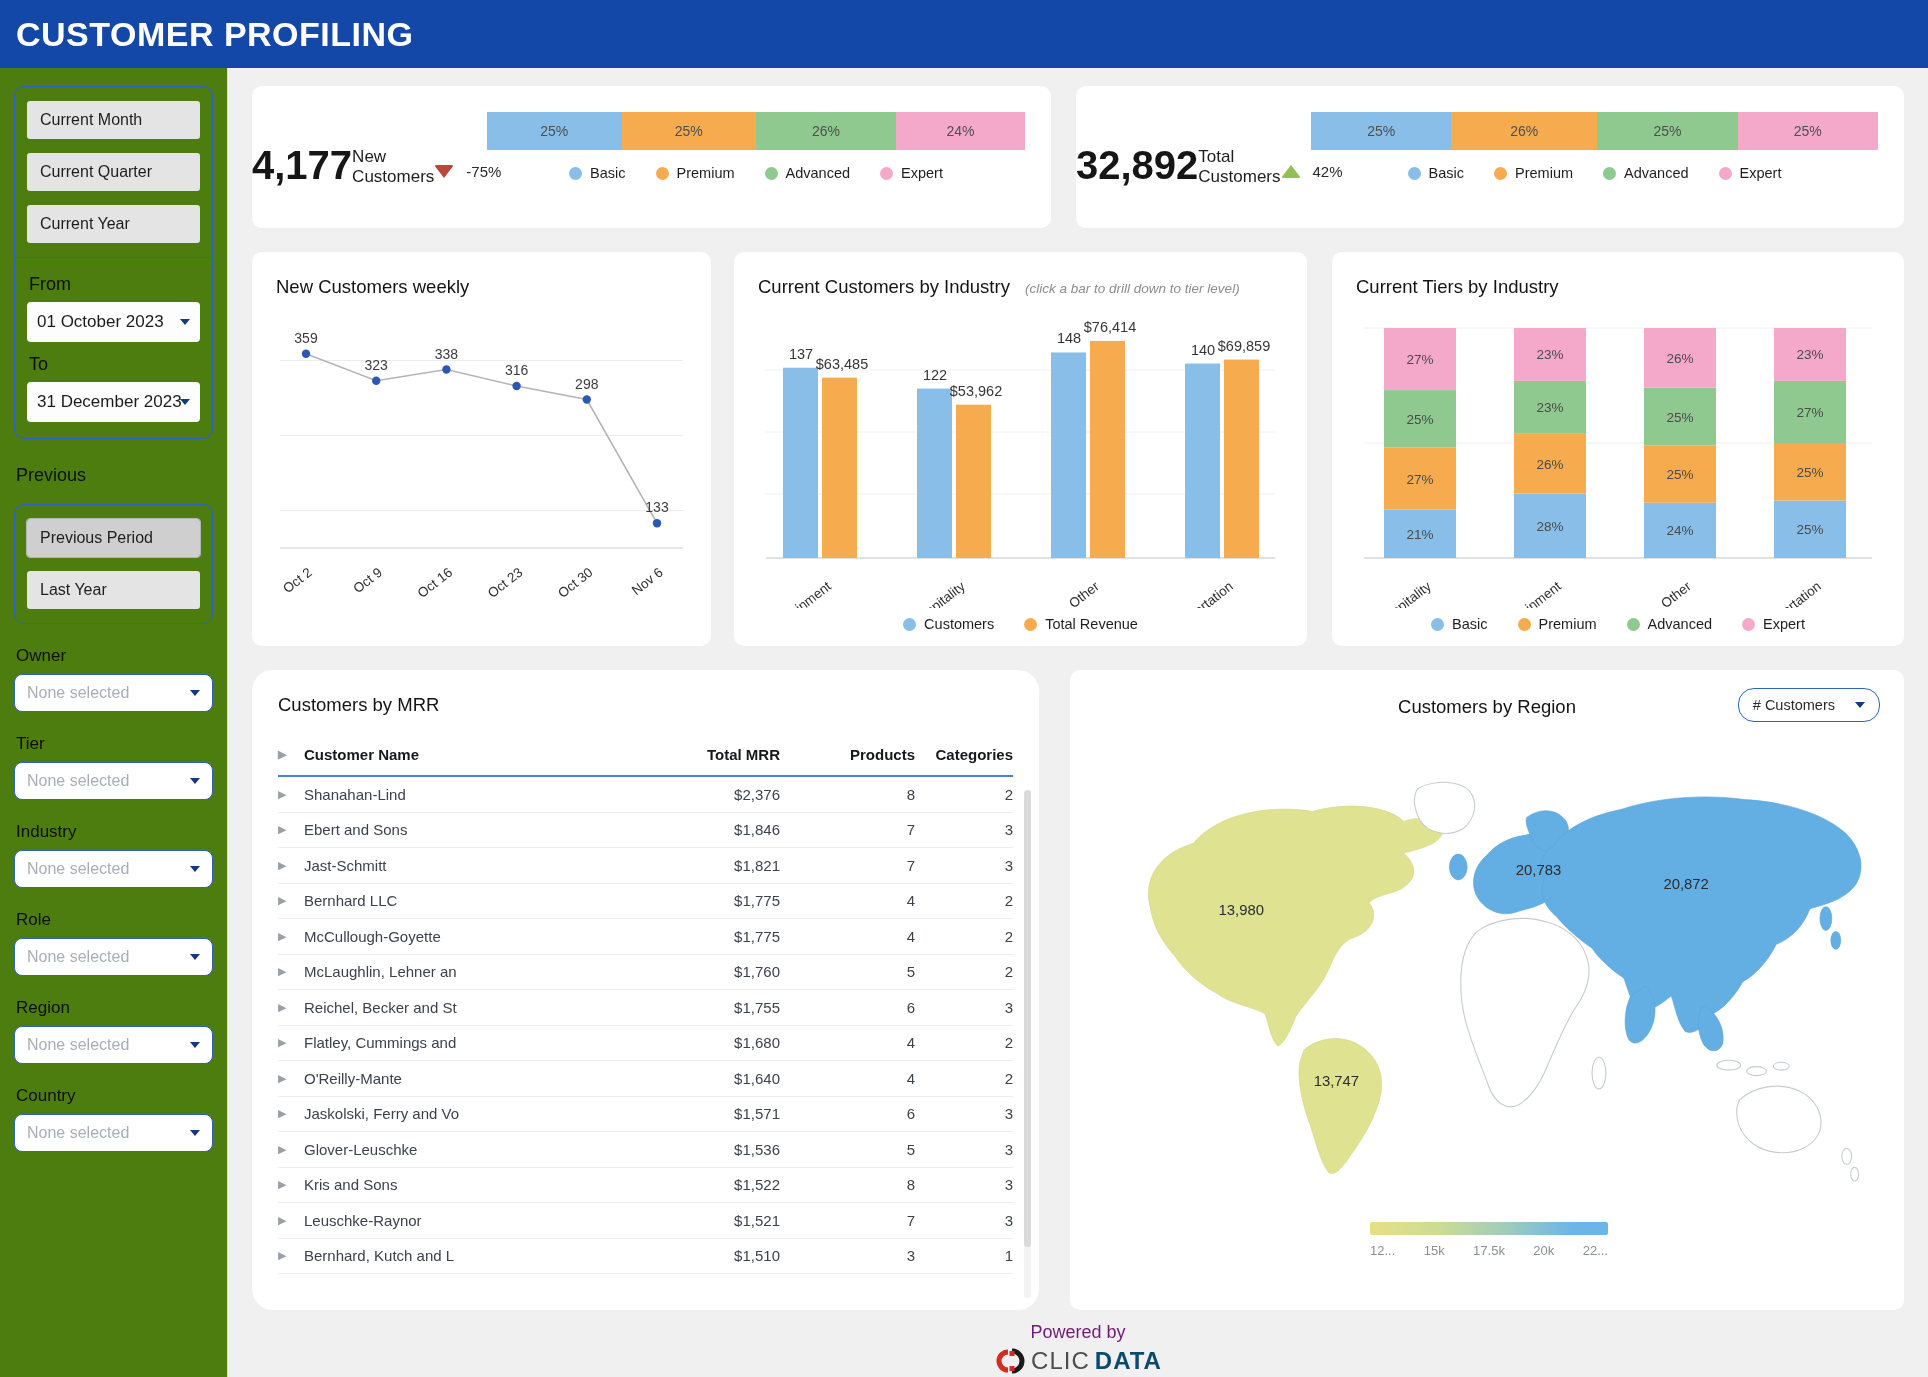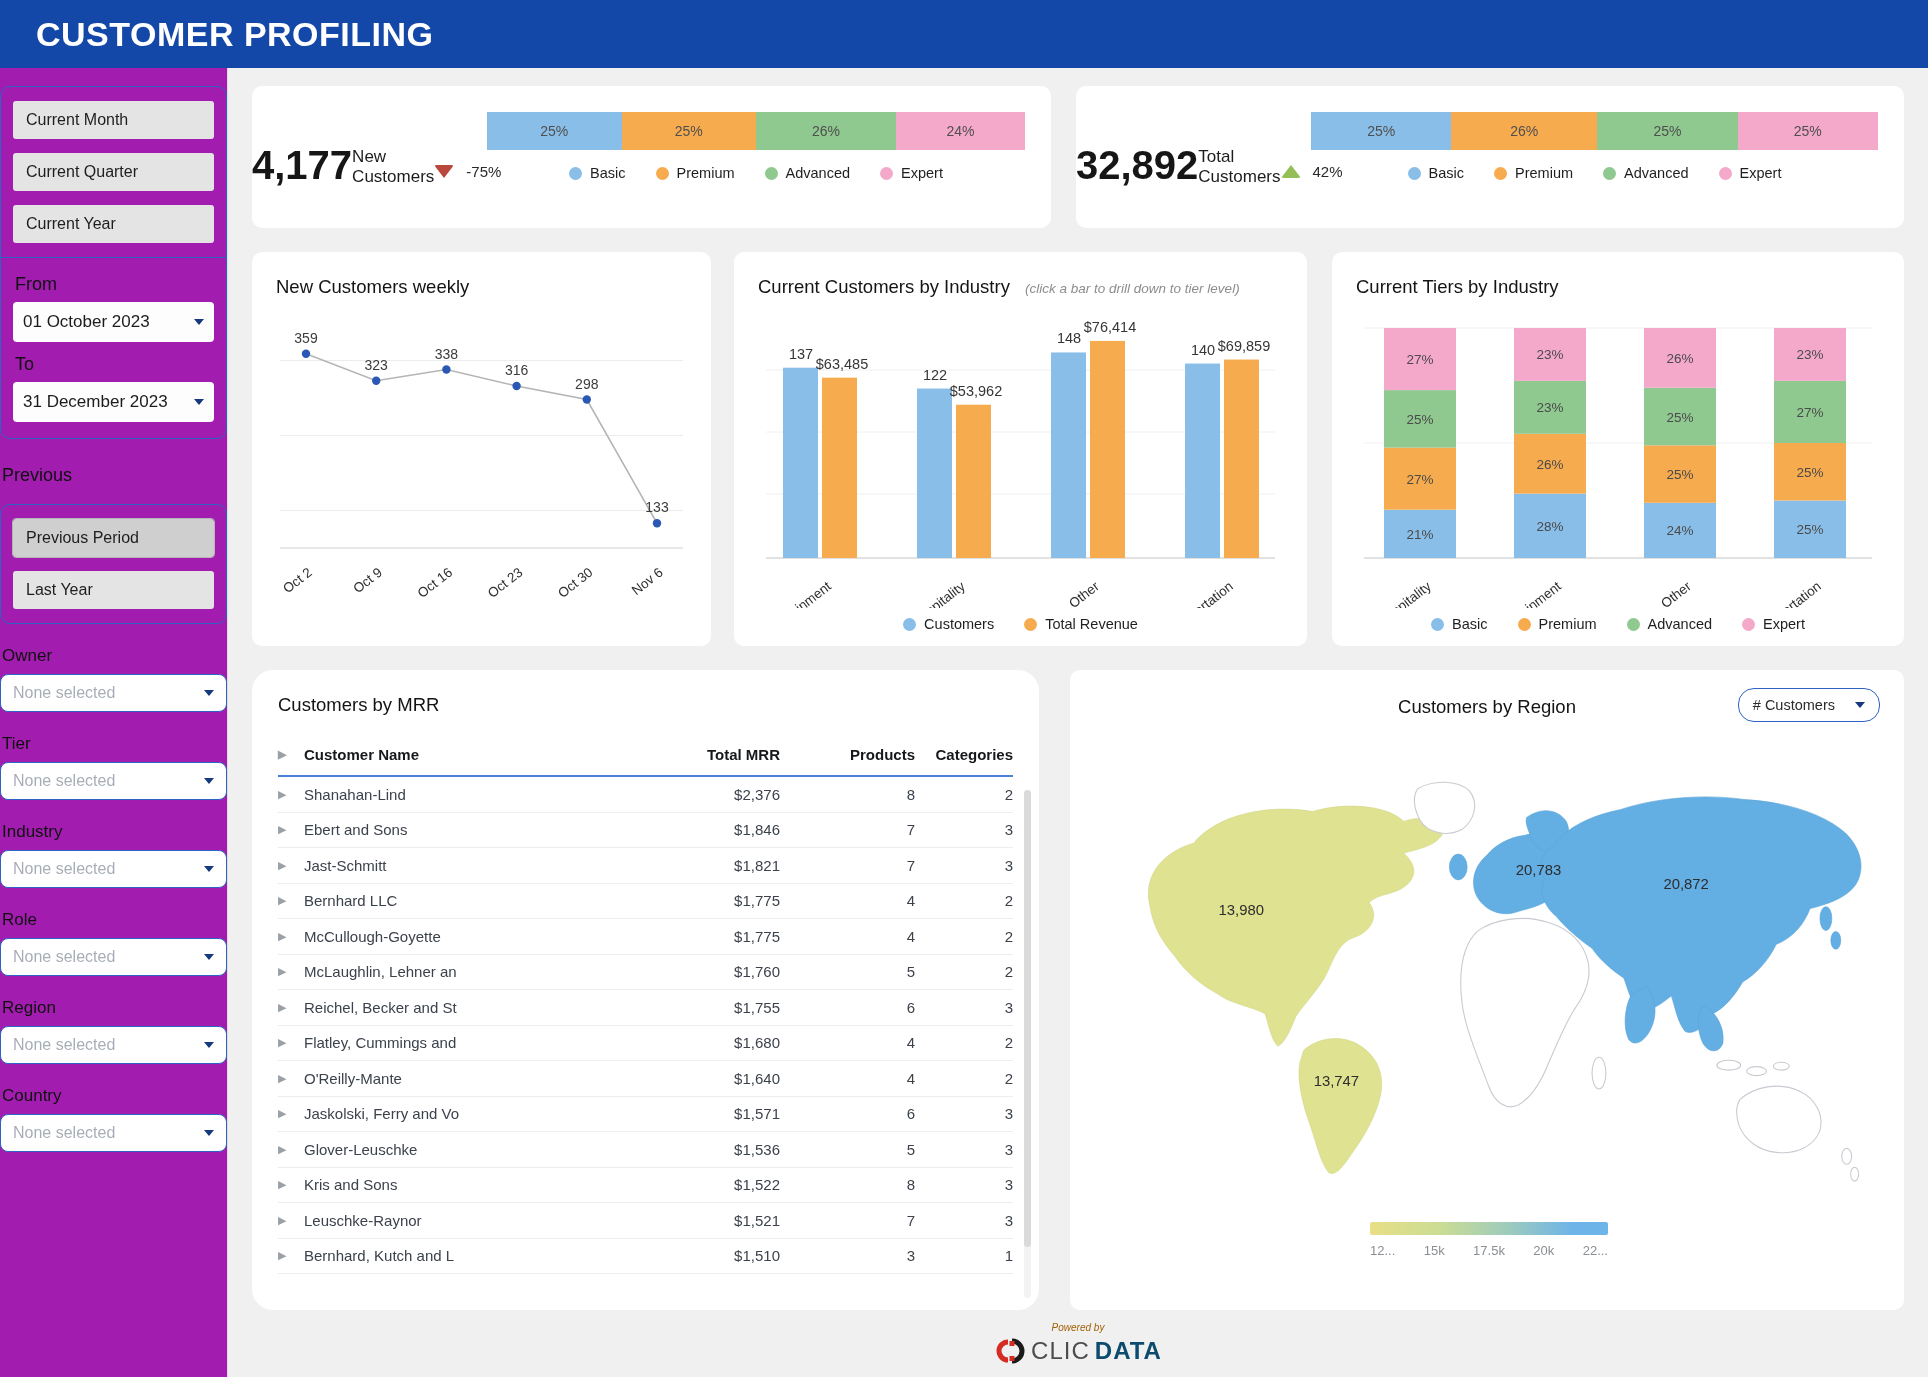--- a/index.html
+++ b/index.html
@@ -1,25 +1,25 @@
 <!DOCTYPE html>
 <html><head>
 <meta charset="utf-8">
 <style>
   * { margin:0; padding:0; box-sizing:border-box; }
   html,body { width:1928px; height:1377px; }
   body { font-family:"Liberation Sans", sans-serif; background:#f0f0f1; color:#222; overflow:hidden; }
 
   
-  #app-header { height:68px; background:#1347a8; display:flex; align-items:center; padding-left:36px; }
+  #app-header { height:68px; background:#1347a8; display:flex; align-items:center; padding-left:16px; }
   #app-header .title { color:#fff; font-size:34px; font-weight:bold; letter-spacing:.5px; }
 
   
   #layout { display:flex; height:1309px; }
-  aside { width:228px; background:#a21caf; border-right:1px solid #dcdcdc; padding:0 0; flex:none; }
+  aside { width:228px; background:#4d7c0f; border-right:1px solid #dcdcdc; padding:0 14px; flex:none; }
   #main { position:relative; flex:1; }
 
   
   .side-box { border:1.6px solid #2e62c4; border-radius:10px; margin-top:18px; background:transparent; }
   .side-sec { padding:14px 12px; }
   .side-sec + .side-sec { border-top:1.6px solid #2e62c4; }
   .side-btn { background:#e4e4e4; border-radius:3px; height:38px; display:flex; align-items:center;
               padding-left:13px; font-size:16px; color:#1e1e1e; margin-bottom:14px; cursor:pointer; }
   .side-btn:last-child { margin-bottom:0; }
   .side-btn.selected { background:#cfcfcf; outline:1px solid #b5b5b5; }
@@ -95,21 +95,21 @@
   .land-low  { fill:#dfe291; stroke:#d2d685; stroke-width:.6; }
   .land-high { fill:#63aee3; stroke:#5aa3d8; stroke-width:.6; }
   .land-none { fill:#fff; stroke:#c7cbd0; stroke-width:1.1; }
   .map-label { font-size:15px; fill:#2d2d2d; }
   #scale { position:absolute; left:300px; top:552px; width:238px; }
   #scale .bar { height:13px; border-radius:2px;
                 background:linear-gradient(90deg,#e8df86 0%,#cadc94 30%,#9ecbbd 58%,#6db4e8 85%,#6db4e8 100%); }
   #scale .ticks { display:flex; justify-content:space-between; margin-top:8px; font-size:13px; color:#8a8f94; }
 
   
-  #footer .pb { font-size:10px; color:#a16207;font-style:italic; }
+  #footer .pb { font-size:18px; color:#701a75; }
   #footer .brand { margin-top:4px; display:inline-flex; align-items:center; gap:5px; }
   #footer .brand .clic { font-size:24px; color:#4d4d4d; letter-spacing:1px; }
   #footer .brand .dataa { font-size:24px; color:#0c4a6e; font-weight:bold; letter-spacing:1px; }
 </style>
 </head>
 <body>
 
 <header id="app-header">
   <div class="title">CUSTOMER PROFILING</div>
 </header>

